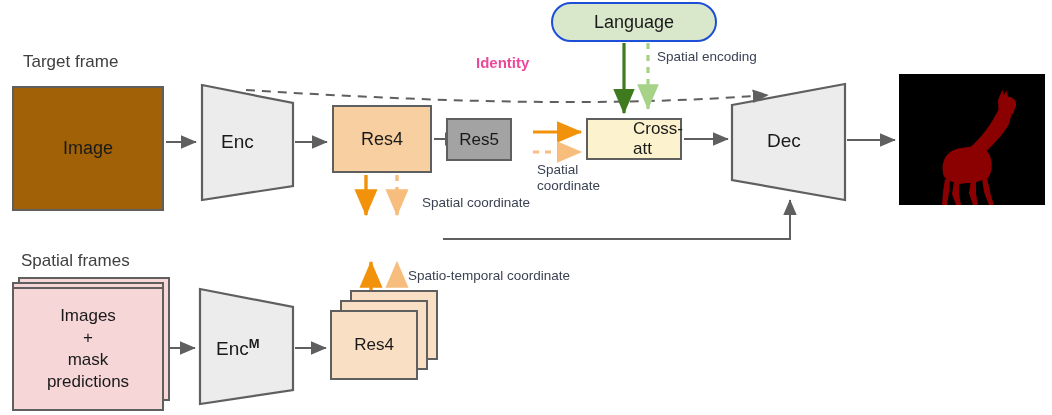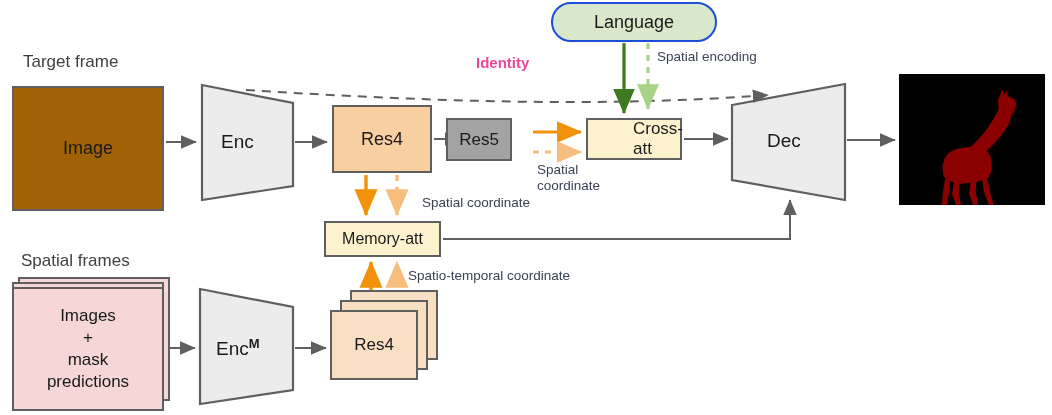--- a/index.html
+++ b/index.html
@@ -251,21 +251,20 @@
   <div id="enc-label" style="left:221px; top:131px;">Enc</div>
   <div id="encm-label" style="left:216px; top:336px;">
     <span>Enc</span><sup style="font-size:13px; font-weight:bold;">M</sup>
   </div>
   <div id="dec-label" style="left:767px; top:130px;">Dec</div>
 
   <div class="node box" id="res4-main">Res4</div>
   <div class="node box" id="res5">Res5</div>
 
   <div class="node box" id="cross-att">Cross-att</div>
-  <div class="node box" id="memory-att">Memory-att</div>
 
   <div id="memres-stack">
     <div class="memres-layer" style="left:20px; top:0px; width:88px; height:70px;"></div>
     <div class="memres-layer" style="left:10px; top:10px; width:88px; height:70px;"></div>
   </div>
   <div class="node box" id="memres-front">Res4</div>
 
   <div class="node" id="language">Language</div>
 
   <div class="label-text" style="left:476px; top:54px;">Identity</div>

